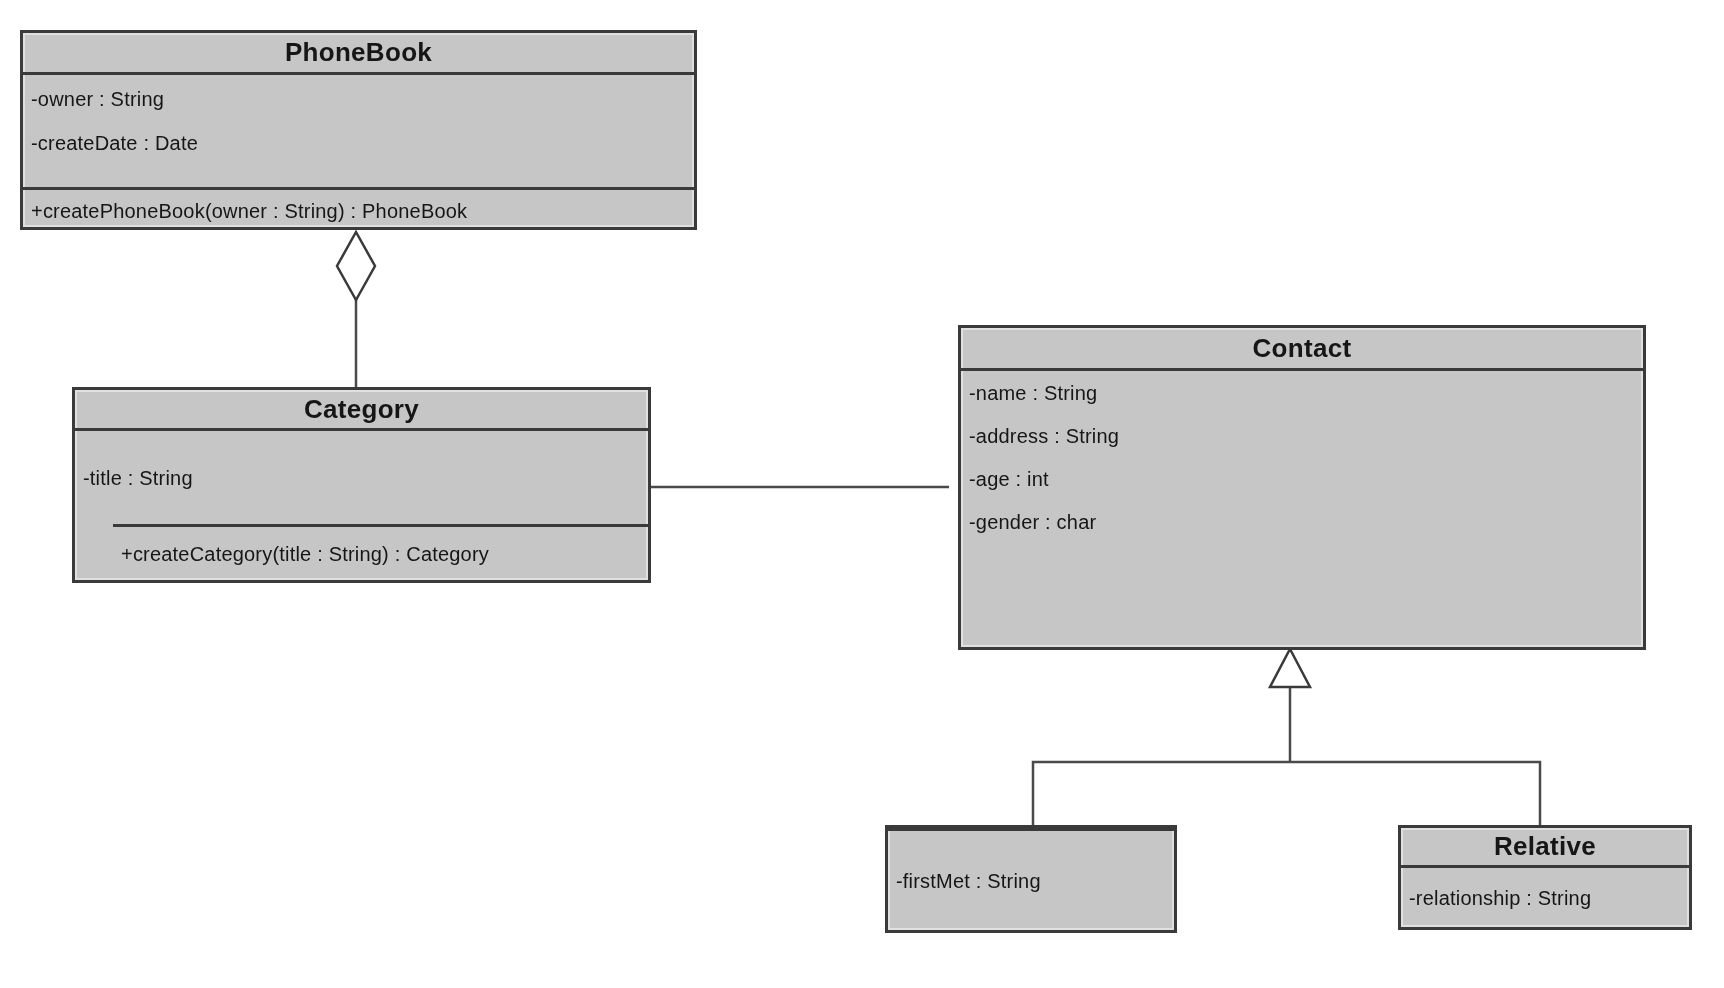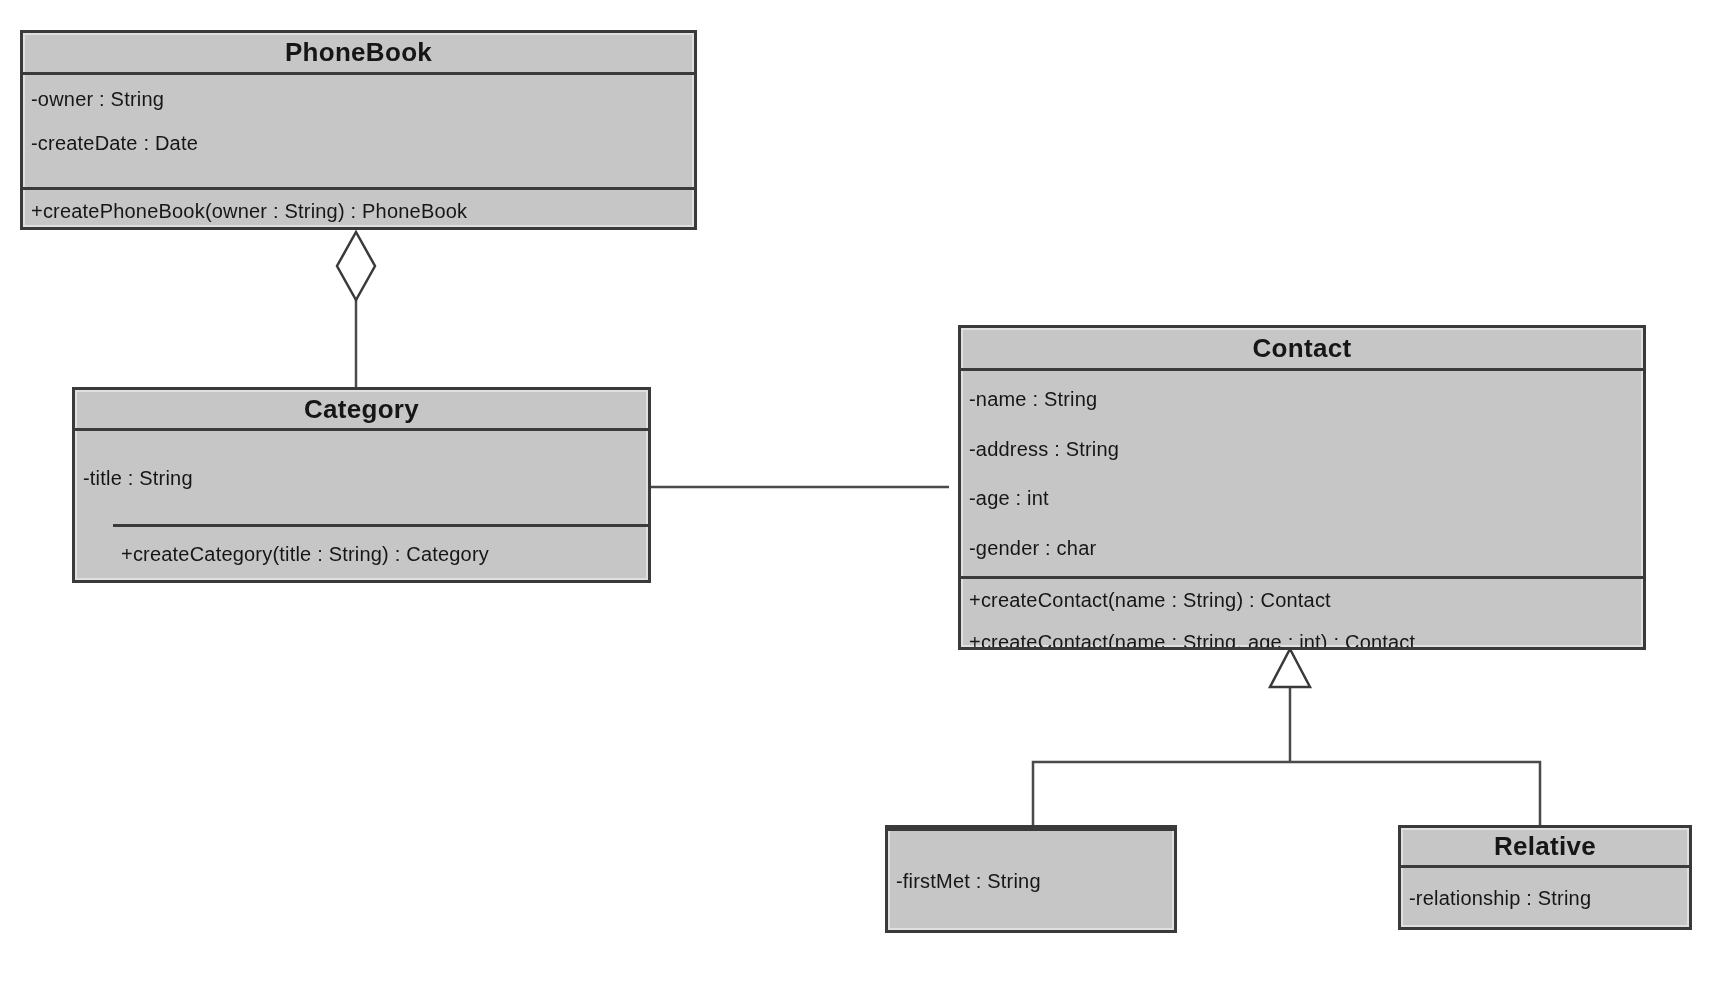--- a/index.html
+++ b/index.html
@@ -56,21 +56,21 @@
   #cls-phonebook .cls-attrs{height:95px;}
   #cls-phonebook .cls-ops{flex:1;margin-top:20px;}
 
   #cls-category{left:72px;top:387px;width:579px;height:196px;}
   #cls-category .cls-title{height:38px;}
   #cls-category .cls-attrs{height:96px;}
   #cls-category .cls-ops{flex:1;margin-left:38px;}
 
   #cls-contact{left:947px;top:325px;width:688px;height:325px;margin-left:11px;}
   #cls-contact .cls-title{height:40px;}
-  #cls-contact .cls-attrs{height:208px;}
+  #cls-contact .cls-attrs{height:176px;}
   #cls-contact .cls-ops{flex:1;}
 
   #cls-friend{left:885px;top:825px;width:292px;height:108px;}
   #cls-friend .cls-title{height:37px;}
   #cls-friend .cls-attrs{flex:1;}
 
   #cls-relative{left:1398px;top:825px;width:294px;height:105px;}
   #cls-relative .cls-title{height:37px;border-radius:7px;}
   #cls-relative .cls-attrs{flex:1;}
 </style>
@@ -113,24 +113,20 @@
   </div>
 
   <div class="uml-class" id="cls-contact">
     <div class="cls-title">Contact</div>
     <div class="cls-comp cls-attrs">
       <div class="member">-name : String</div>
       <div class="member">-address : String</div>
       <div class="member">-age : int</div>
       <div class="member">-gender : char</div>
     </div>
-    <div class="cls-comp cls-ops">
-      <div class="member">+createContact(name : String) : Contact</div>
-      <div class="member">+createContact(name : String, age : int) : Contact</div>
-    </div>
   </div>
 
   <div class="uml-class" id="cls-friend">
     <div class="cls-comp cls-attrs">
       <div class="member">-firstMet : String</div>
     </div>
   </div>
 
   <div class="uml-class" id="cls-relative">
     <div class="cls-title">Relative</div>

